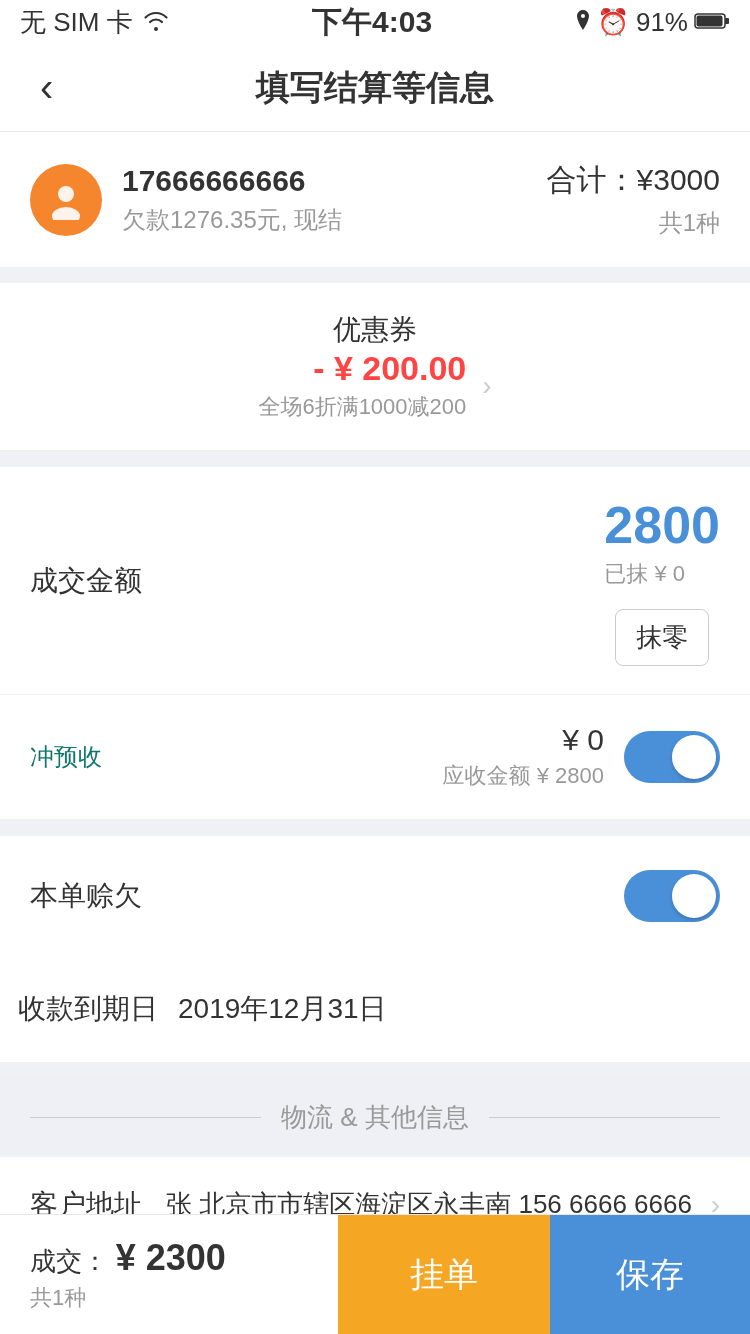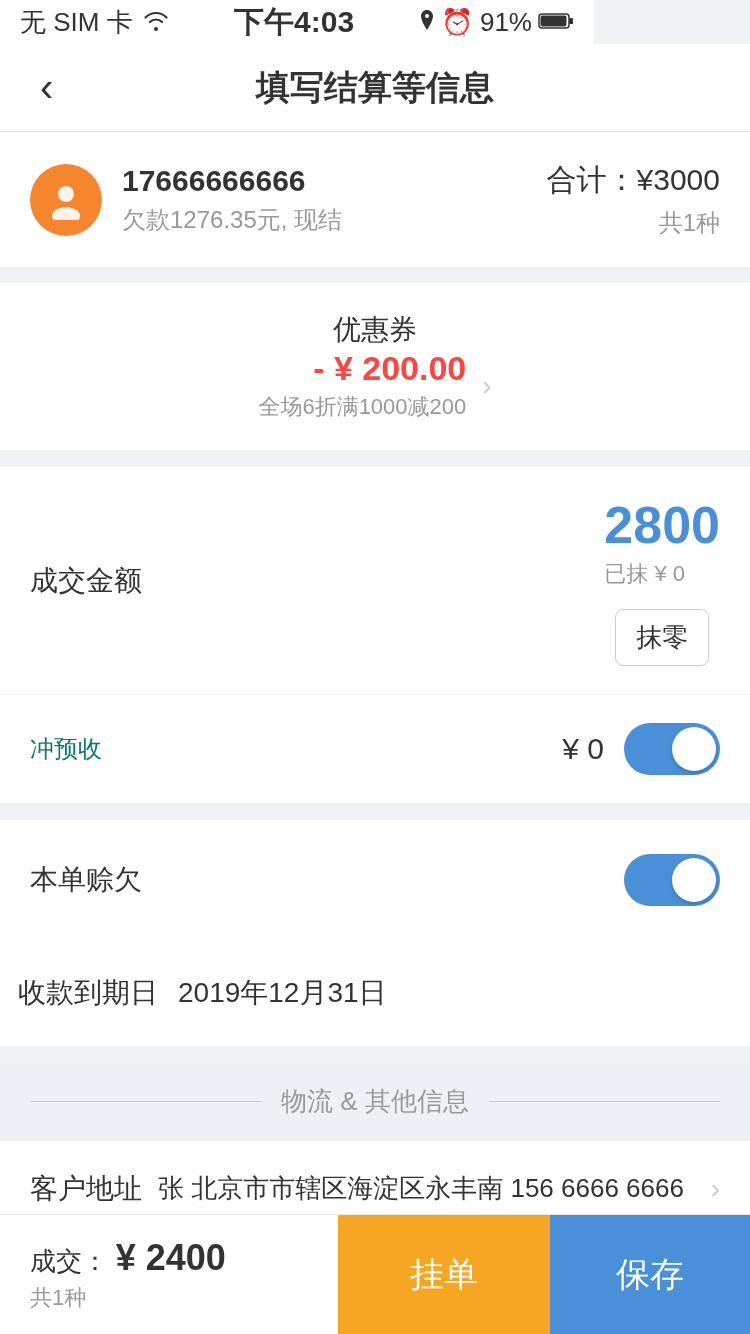--- a/index.html
+++ b/index.html
@@ -9,21 +9,21 @@
       min-height: 1334px;
       font-family: -apple-system, "PingFang SC", "Helvetica Neue", sans-serif;
       background: #f0f1f5;
       font-size: 28px;
       color: #333;
       position: relative;
     }
 
     
     .status-bar {
-      width: 594px;
+      width: 750px;
       height: 44px;
       background: #fff;
       display: flex;
       align-items: center;
       justify-content: space-between;
       padding: 0 20px;
       font-size: 26px;
       font-weight: 500;
     }
     .status-left { display: flex; align-items: center; gap: 8px; }
@@ -212,21 +212,21 @@
       background: #ccc;
     }
     .logistics-title { font-size: 26px; color: #999; }
 
     
     .address-row {
       display: flex;
       align-items: center;
       padding: 28px 30px;
       background: #fff;
-      gap: 8px;
+      gap: 16px;
     }
     .address-label { font-size: 28px; color: #333; flex-shrink: 0; width: 120px; }
     .address-content { font-size: 26px; color: #333; flex: 1; line-height: 1.5; }
 
     
     .gray-area {
       background: #f0f1f5;
       height: 200px;
     }
 
@@ -355,20 +355,21 @@
       </div>
       <button class="round-zero-btn">抹零</button>
     </div>
   </div>
 
   <div class="prepay-row">
     <div class="prepay-label">冲预收</div>
     <div class="prepay-right">
       <div class="prepay-amount-wrap">
         <div class="prepay-amount">¥ 0</div>
+        <div class="prepay-receivable">应收金额 ¥ 2800</div>
       </div>
       <div class="toggle">
         <div class="toggle-knob"></div>
       </div>
     </div>
   </div>
 
   <div class="section-bg"></div>
 
   <div class="debt-row">
@@ -398,19 +399,19 @@
   </div>
 
   <div class="gray-area"></div>
 
 </div>
 
 <div class="bottom-bar">
   <div class="bottom-summary">
     <div>
       <span class="bottom-deal">成交：</span>
-      <span class="bottom-deal-amount">¥ 2400</span>
+      <span class="bottom-deal-amount">¥ 2300</span>
     </div>
     <div class="bottom-count">共1种</div>
   </div>
   <div class="btn-hang">挂单</div>
   <div class="btn-save">保存</div>
 </div>
 
 </body></html>

